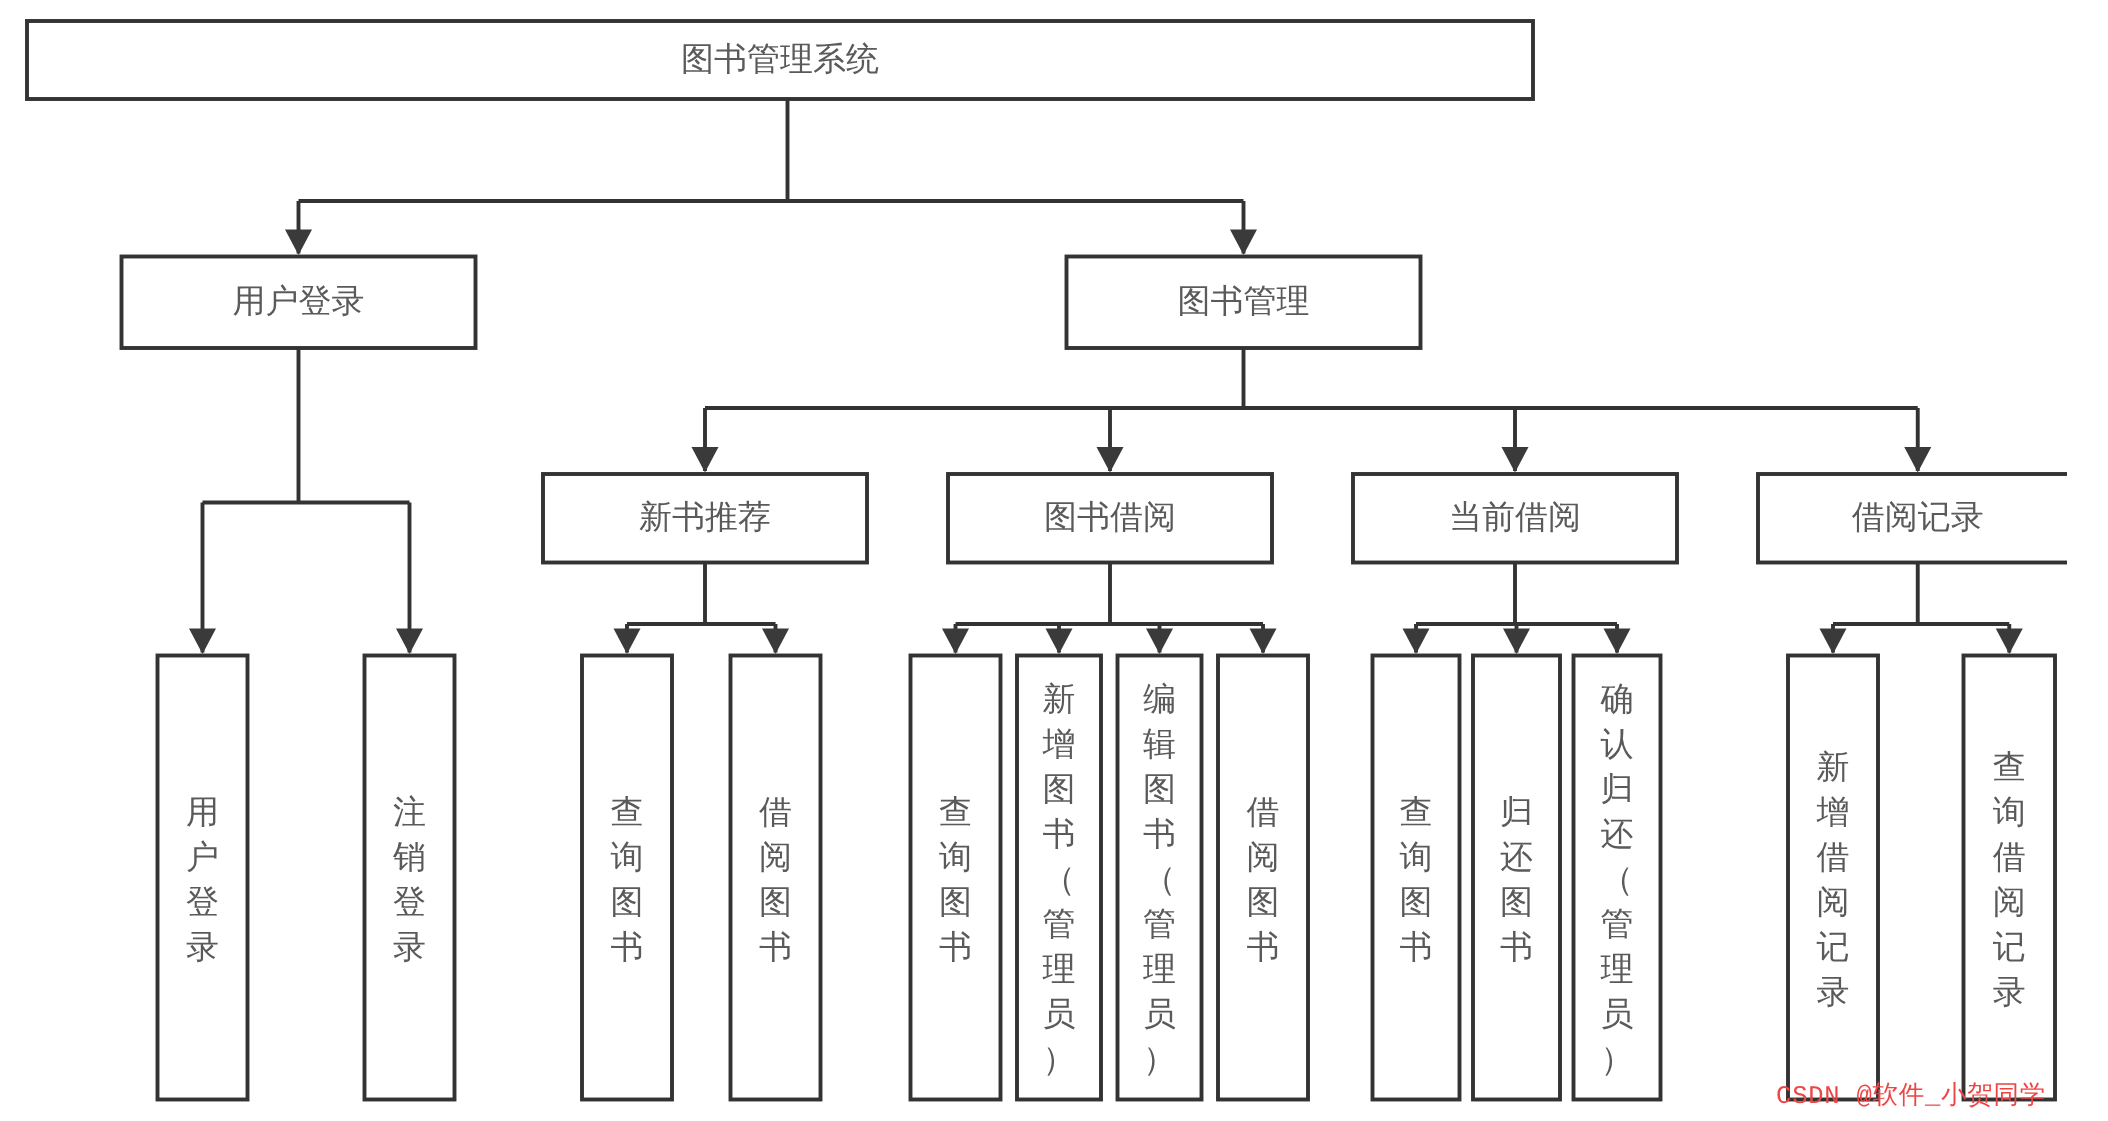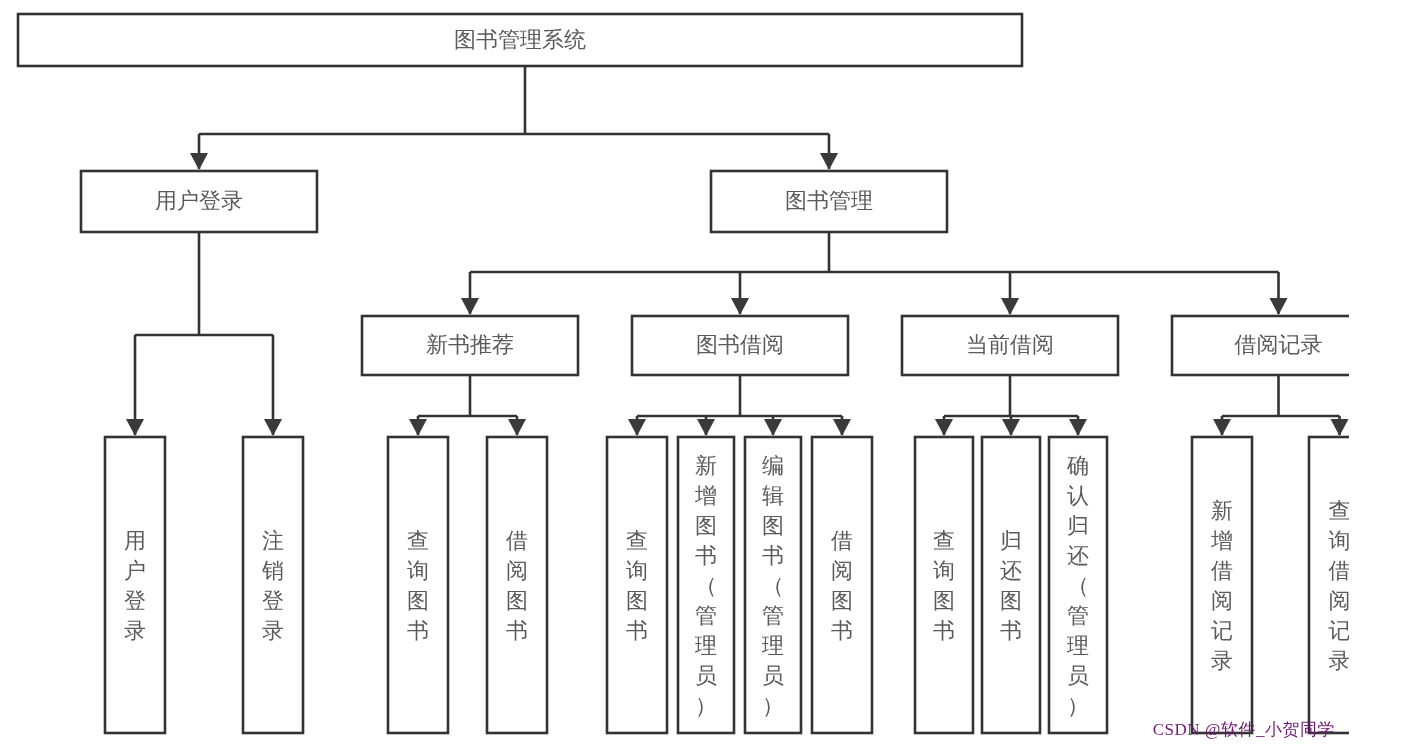--- a/index.html
+++ b/index.html
@@ -9,20 +9,21 @@
   }
   body {
     font-family: "Liberation Sans", "DejaVu Sans", sans-serif;
   }
   #diagram-root {
     position: relative;
     width: 1349px;
     height: 747px;
     background: #ffffff;
     overflow: hidden;
+    padding-left: 29px;
   }
   svg#flow-svg {
     position: absolute;
     left: 0;
     top: 0;
     width: 1405px;
     height: 747px;
     display: block;
   }
   .node-box {
@@ -50,23 +51,23 @@
   .node-label-vertical {
     fill: #5a5a5a;
     font-family: "Liberation Sans", "DejaVu Sans", sans-serif;
     font-size: 22px;
     text-anchor: middle;
   }
   .watermark-text {
     position: absolute;
     right: 14px;
     bottom: 6px;
-    font-family: Liberation Serif, serif;
+    font-family: Liberation Mono, monospace;
     font-size: 17px;
-    color: #701a75;
+    color: #ef4444;
     white-space: nowrap;
     letter-spacing: 0.5px;
     user-select: none;
   }
 </style>
 </head>
 <body>
 
 <div id="diagram-root">
 

